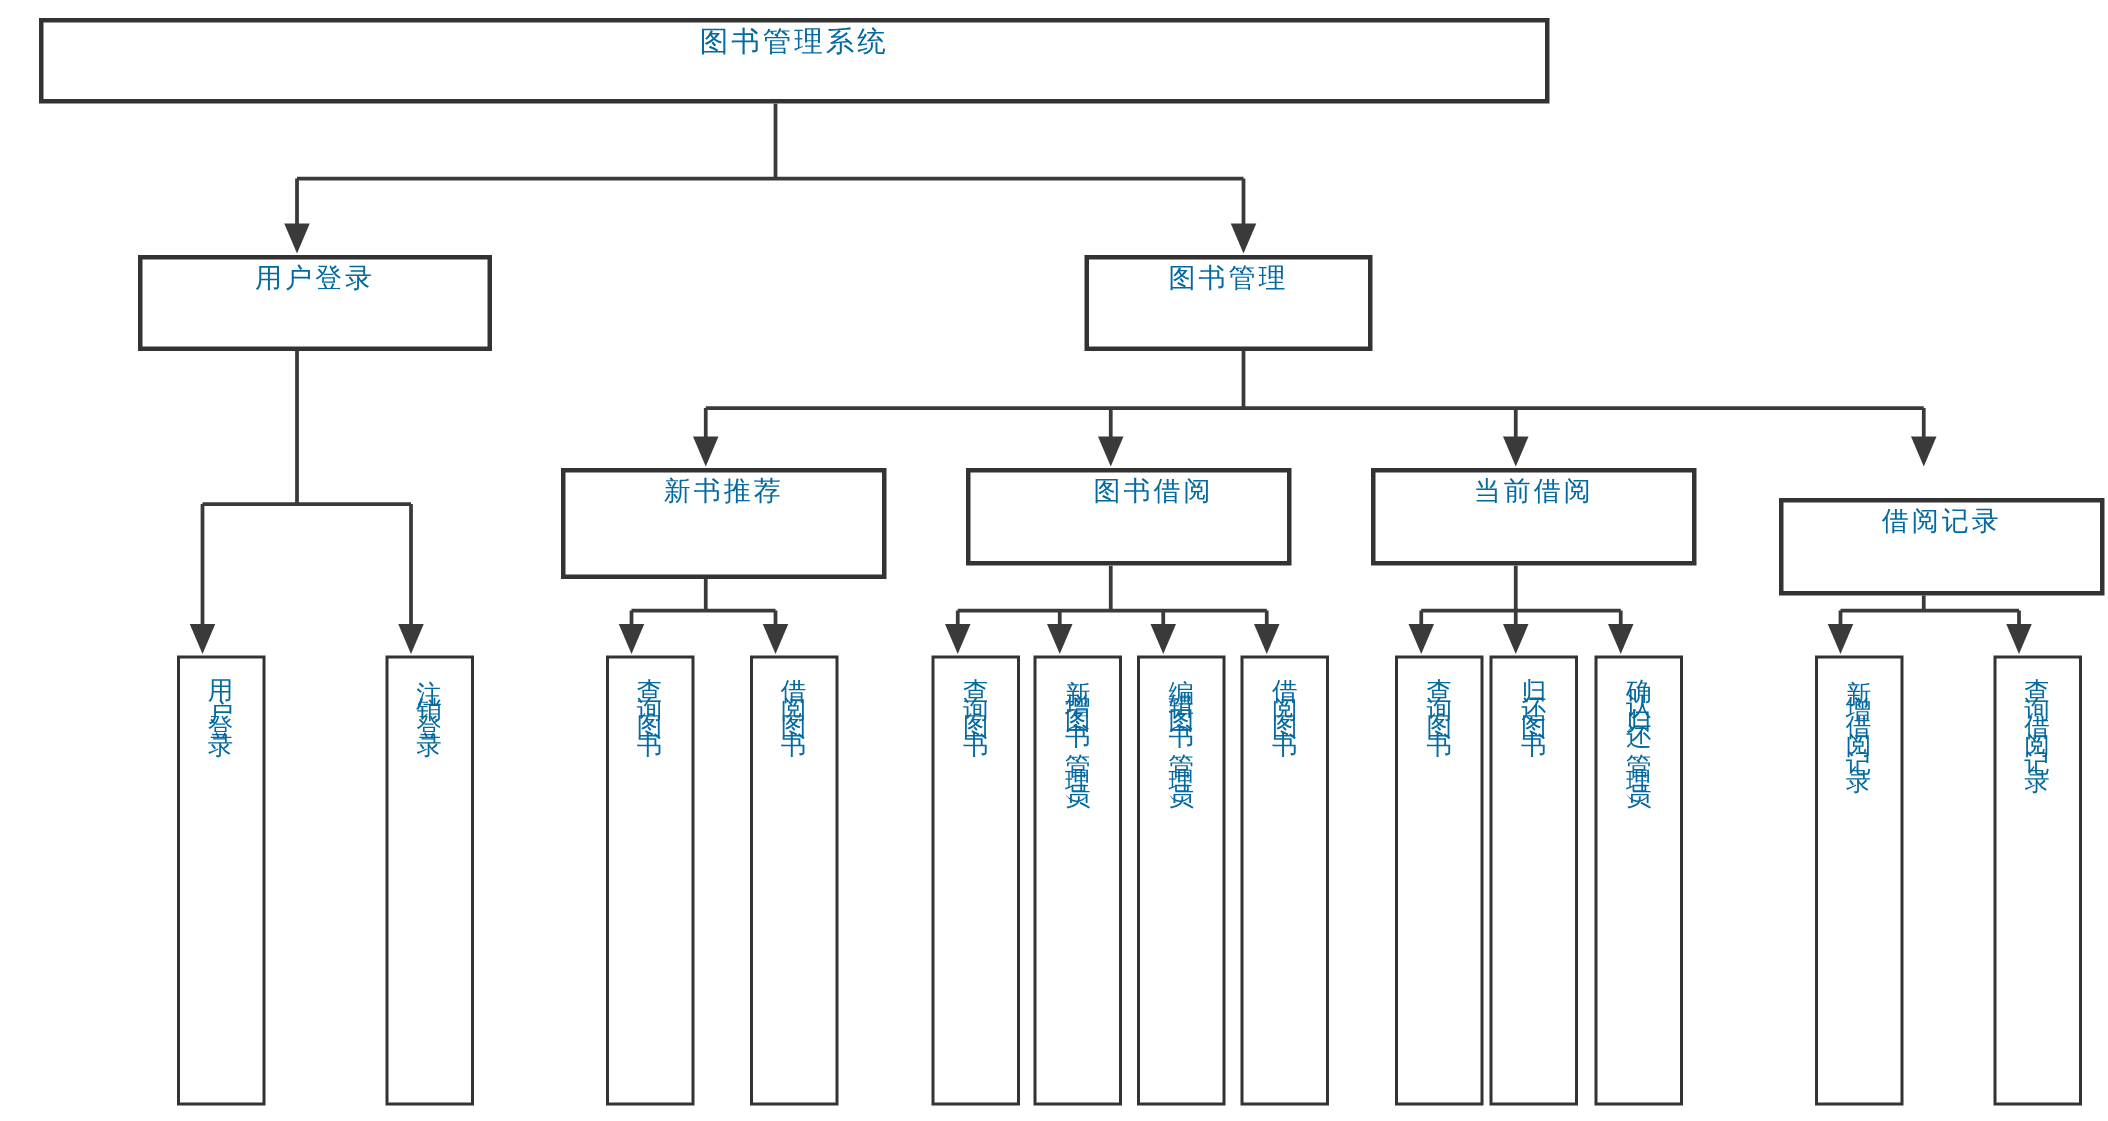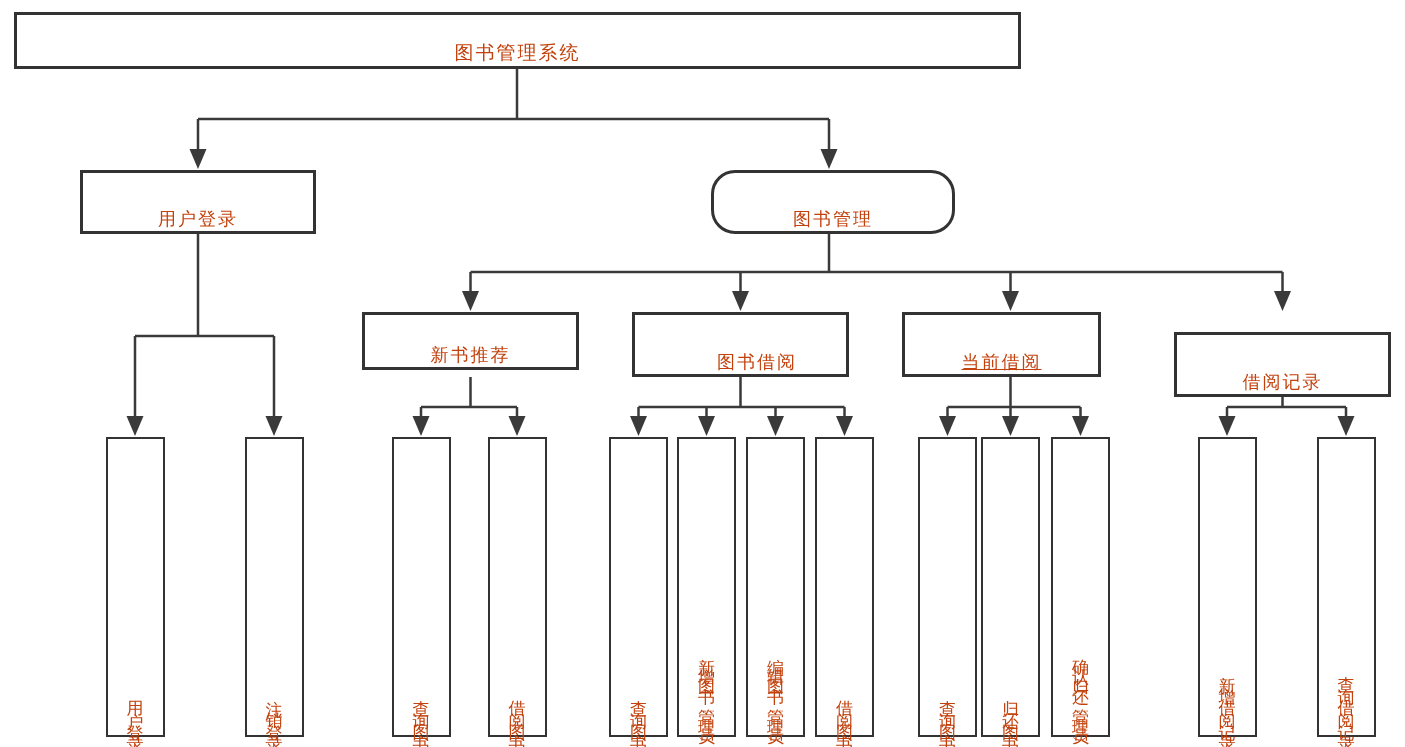--- a/index.html
+++ b/index.html
@@ -21,23 +21,24 @@
     width: 1405px;
     height: 747px;
     pointer-events: none;
   }
   .node {
     position: absolute;
     background: #ffffff;
     border: 3px solid #333333;
     box-sizing: border-box;
     display: flex;
-    align-items: flex-end;
+    align-items: flex-start;
     justify-content: center;
-    color: #c2410c;
+    color: #0369a1;
+    margin-left: 12px;
   }
   .node.lv1 { font-size: 19px; letter-spacing: 2px; }
   .node.lv2, .node.lv3 { font-size: 18px; letter-spacing: 2px; }
   .node.leaf {
     border-width: 2.5px;
     font-size: 17px;
   }
   .leaf .vtext {
     writing-mode: vertical-rl;
     text-orientation: mixed;
@@ -108,31 +109,31 @@
     </g>
   </svg>
 
   <div class="node lv1" style="left:14px; top:12px; width:1007px; height:57px;">
     <span>图书管理系统</span>
   </div>
 
   <div class="node lv2" style="left:80px; top:170px; width:236px; height:64px;">
     <span>用户登录</span>
   </div>
-  <div class="node lv2" style="left:711px; top:170px; width:244px; height:64px;border-radius:24px;">
+  <div class="node lv2" style="left:711px; top:170px; width:192px; height:64px;">
     <span>图书管理</span>
   </div>
 
-  <div class="node lv3" style="left:362px; top:312px; width:217px; height:58px;">
+  <div class="node lv3" style="left:362px; top:312px; width:217px; height:74px;">
     <span>新书推荐</span>
   </div>
   <div class="node lv3" style="left:632px; top:312px; width:217px; height:65px;padding-left:33px;">
     <span>图书借阅</span>
   </div>
-  <div class="node lv3" style="left:902px; top:312px; width:199px; height:65px;text-decoration:underline;">
+  <div class="node lv3" style="left:902px; top:312px; width:217px; height:65px;">
     <span>当前借阅</span>
   </div>
   <div class="node lv3" style="left:1174px; top:332px; width:217px; height:65px;">
     <span>借阅记录</span>
   </div>
 
   <div class="node leaf" style="left:105.5px; top:437px; width:59px; height:300px;">
     <span class="vtext">用户登录</span>
   </div>
   <div class="node leaf" style="left:244.5px; top:437px; width:59px; height:300px;">

